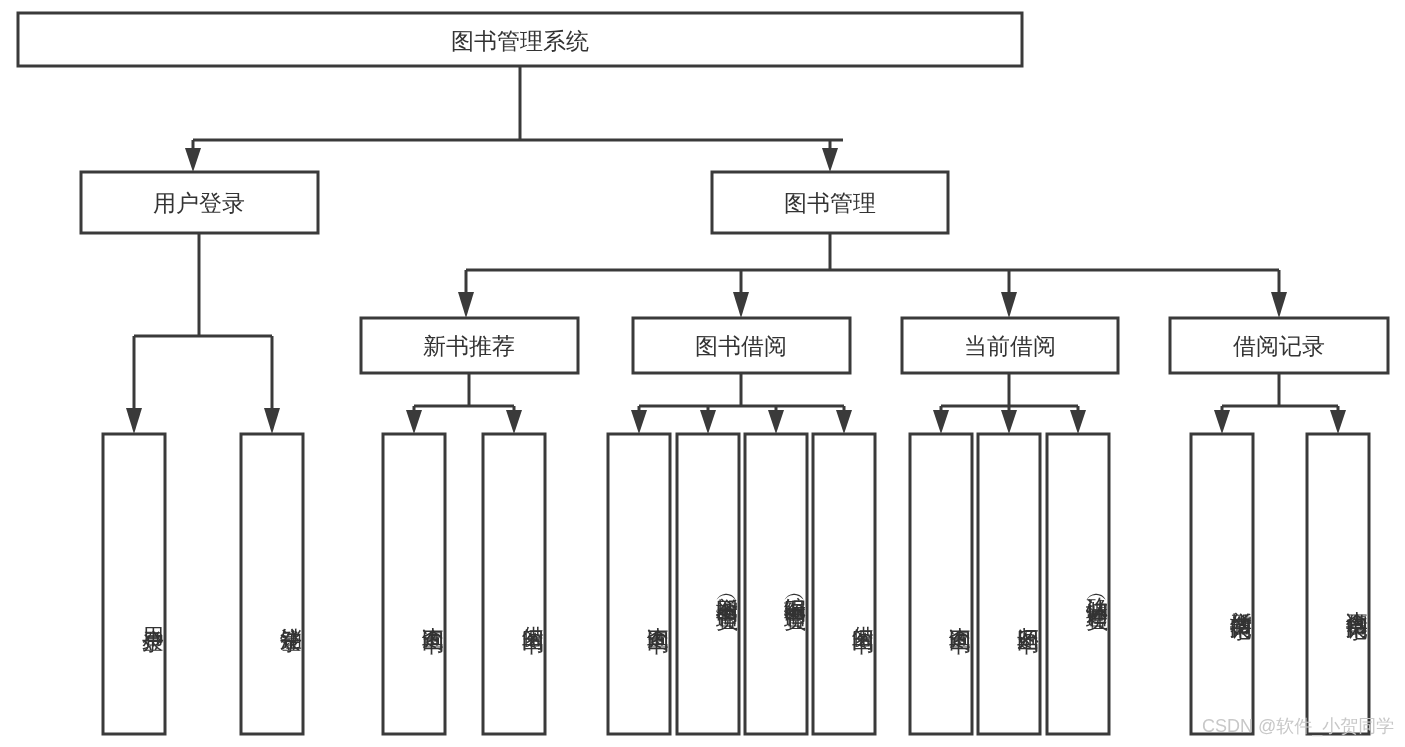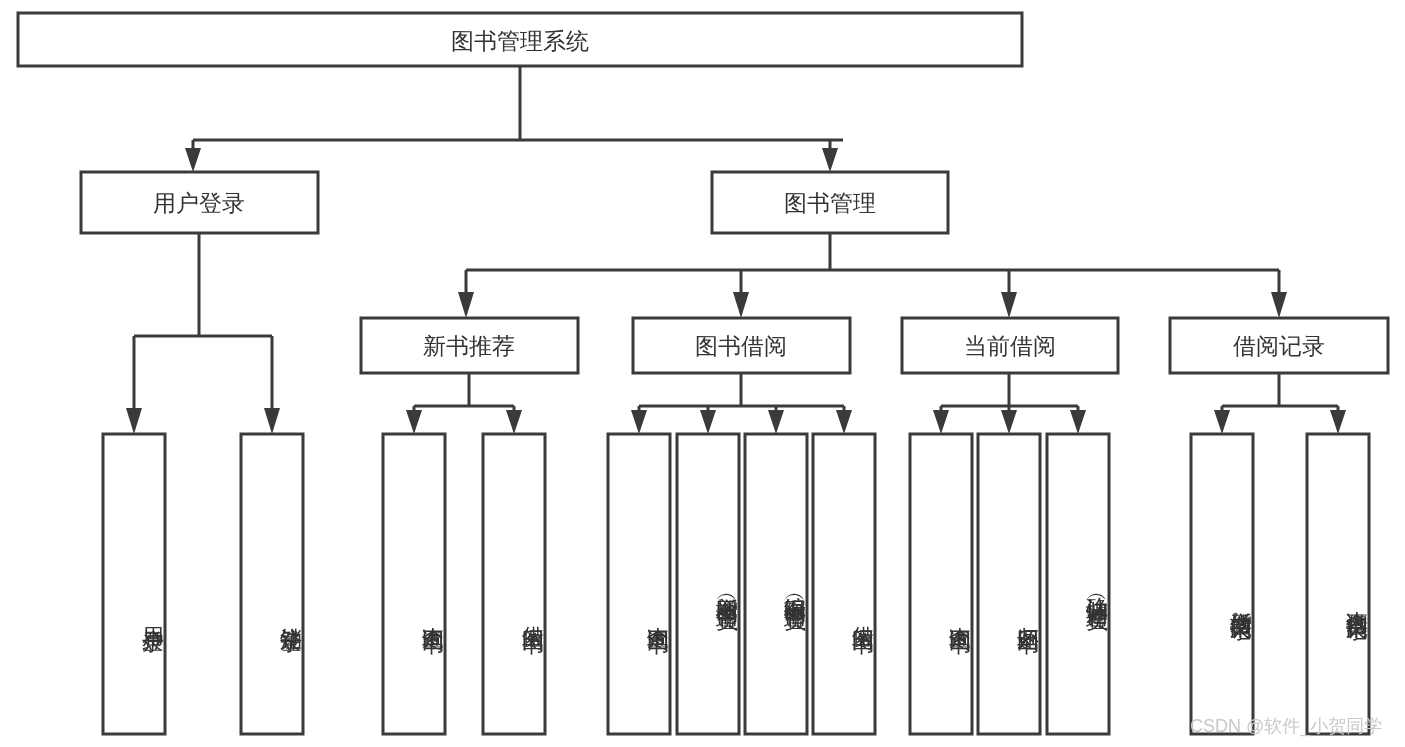--- a/index.html
+++ b/index.html
@@ -72,20 +72,21 @@
     pointer-events: none;
   }
   .watermark {
     position: absolute;
     left: 1190px;
     top: 714px;
     color: #c8c8c8;
     font-family: "Liberation Sans", "DejaVu Sans", sans-serif;
     font-size: 18px;
     white-space: nowrap;
+    padding-left: 12px;
   }
 </style>
 </head>
 <body>
 
 <div id="diagram-root">
 
   <svg class="diagram-canvas" viewBox="0 0 1405 747">
 
     <g>

